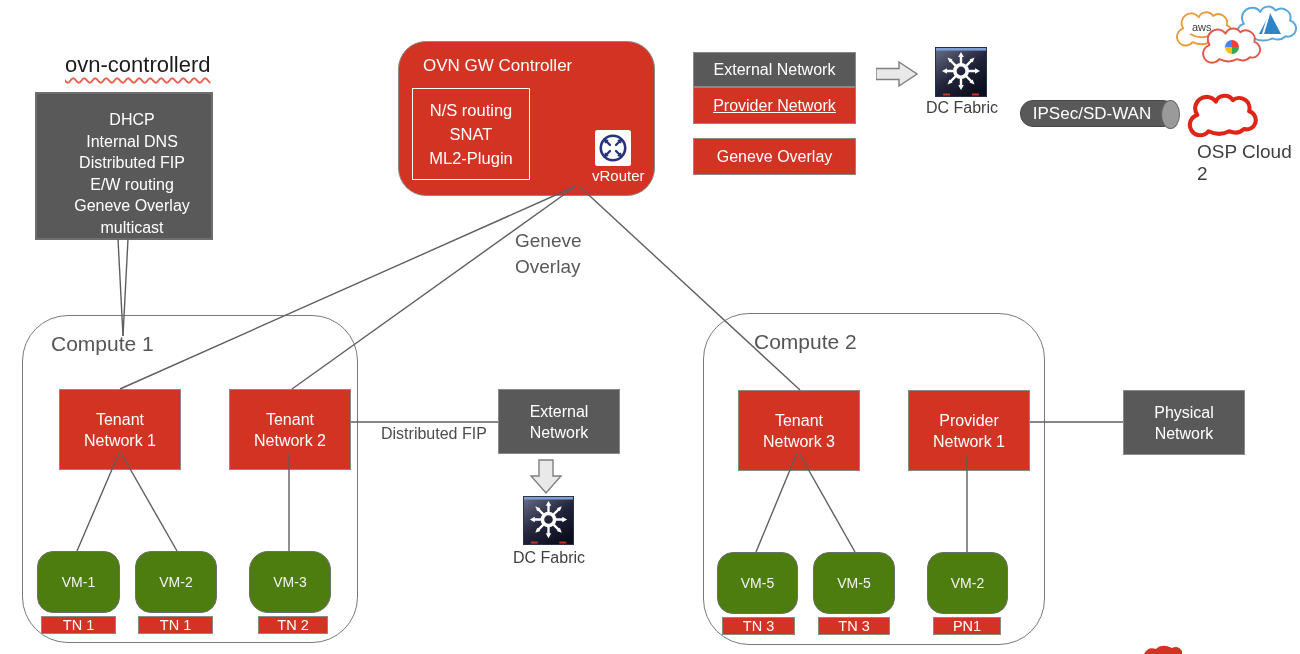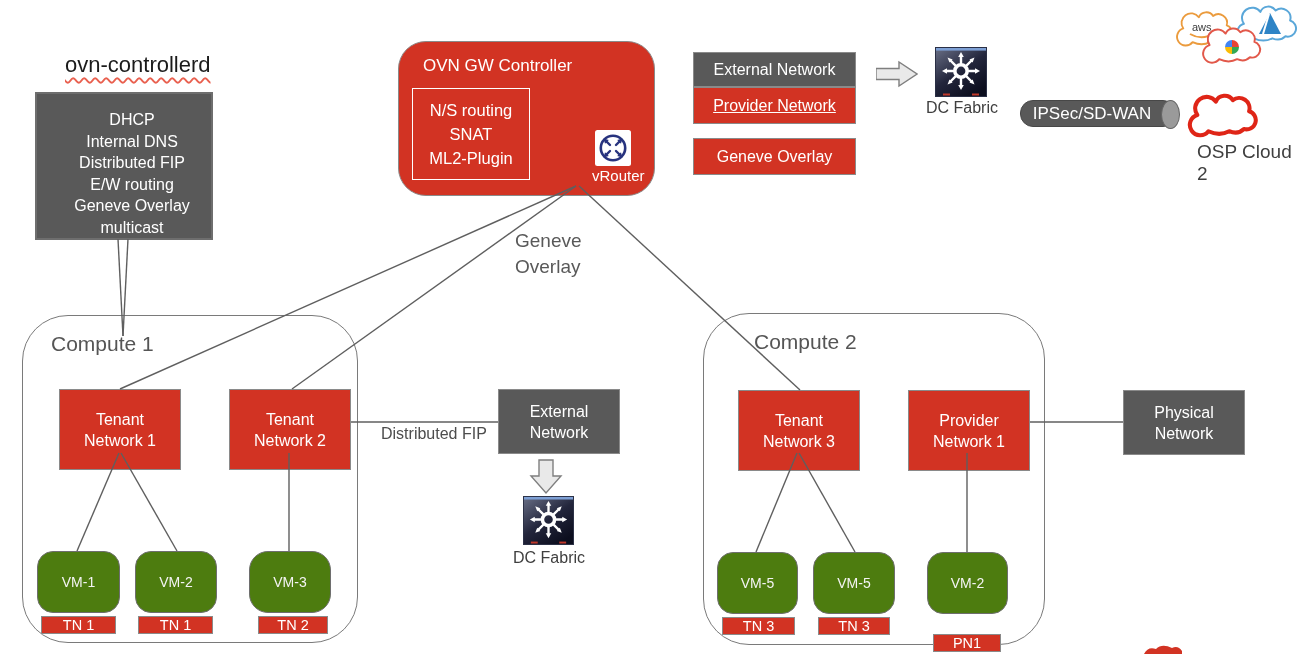--- a/index.html
+++ b/index.html
@@ -235,21 +235,21 @@
   <div class="abs compute" style="left:703px;top:313px;width:342px;height:332px;">
     <div class="compute-title" style="left:50px;">Compute 2</div>
   </div>
   <div class="abs net-box bg-red" style="left:738px;top:390px;">Tenant Network 3</div>
   <div class="abs net-box bg-red" style="left:908px;top:390px;">Provider Network 1</div>
   <div class="abs vm-box" style="left:717px;top:552px;width:81px;">VM-5</div>
   <div class="abs vm-box" style="left:813px;top:552px;width:82px;">VM-5</div>
   <div class="abs vm-box" style="left:927px;top:552px;width:81px;">VM-2</div>
   <div class="abs tag-box" style="left:722px;top:617px;width:73px;">TN 3</div>
   <div class="abs tag-box" style="left:818px;top:617px;width:72px;">TN 3</div>
-  <div class="abs tag-box" style="left:933px;top:617px;width:68px;margin-top:17px;">PN1</div>
+  <div class="abs tag-box" style="left:933px;top:617px;width:68px;">PN1</div>
 
   <div class="abs net-box bg-dark" style="left:1123px;top:390px;height:65px;">Physical Network</div>
 
   <svg class="abs" style="left:1140px;top:643px;" width="50" height="11" viewBox="0 0 50 11">
     <path d="M4 11 Q8 3 16 6 Q22 0 32 5 Q38 2 42 8 L42 11 Z" fill="#d23323"></path>
   </svg>
 
   <svg id="lines-layer" class="abs" viewBox="0 0 1300 654">
     <g stroke="#5f5f5f" stroke-width="1.4" fill="none">
 

